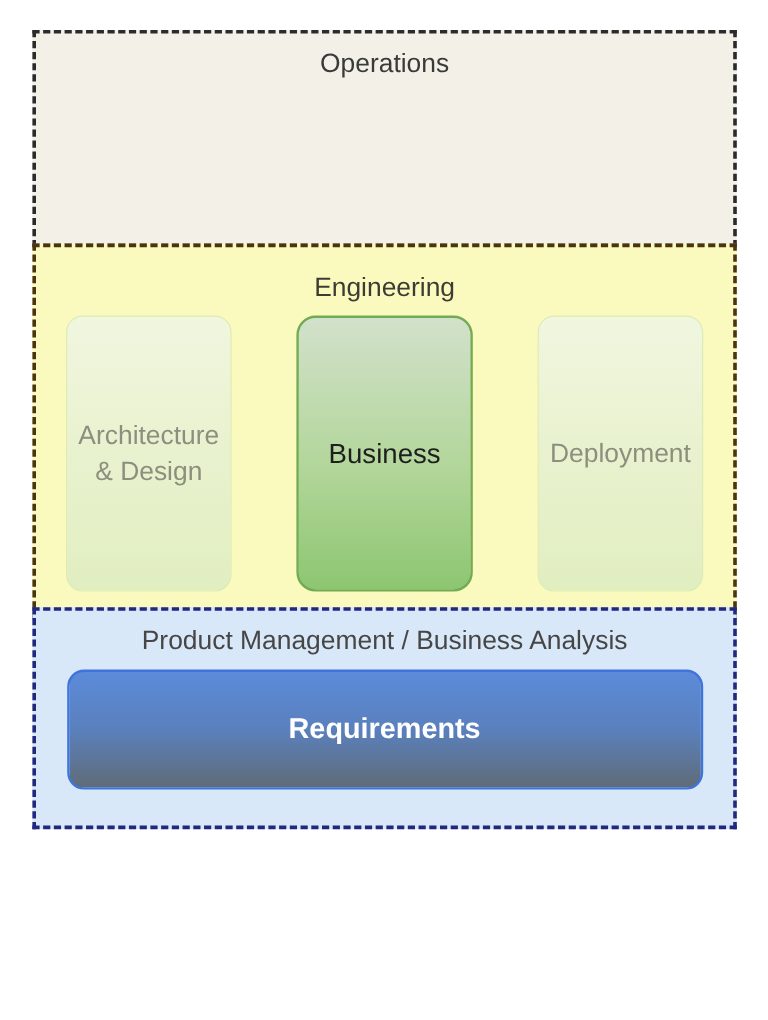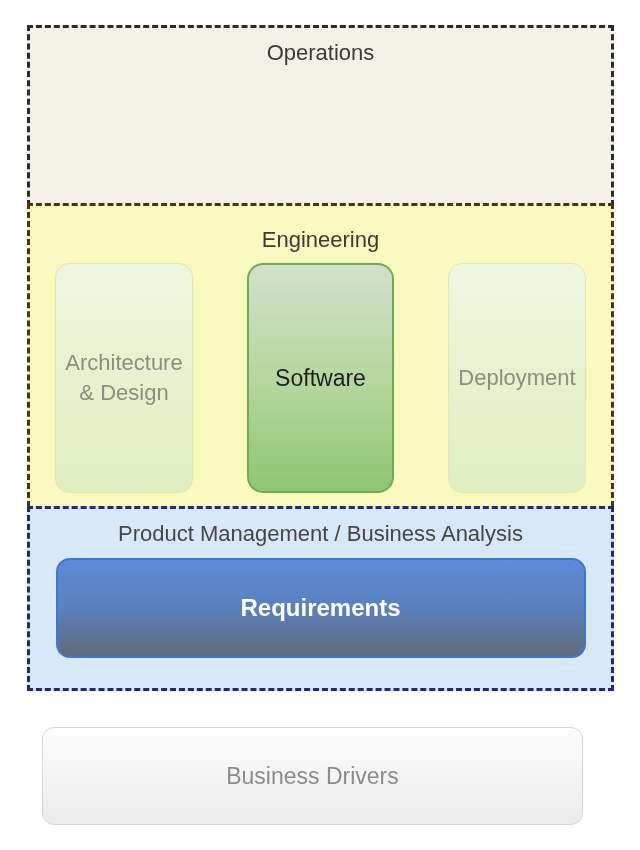--- a/index.html
+++ b/index.html
@@ -132,32 +132,29 @@
     <div class="section-title">Operations</div>
   </div>
 
   <div class="section eng">
     <div class="section-title">Engineering</div>
     <div class="eng-row">
       <div class="node pale-node">
         <span>Architecture &amp; Design</span>
       </div>
       <div class="node codebase-node">
-        <span>Software</span>
+        <span>Business</span>
       </div>
       <div class="node pale-node">
         <span>Deployment</span>
       </div>
     </div>
   </div>
 
   <div class="section pm">
     <div class="section-title">Product Management / Business Analysis</div>
     <div class="node req-node">
       <span>Requirements</span>
     </div>
   </div>
 
-  <div class="node drivers-node">
-    <span>Business Drivers</span>
-  </div>
 
 </div>
 
 </body></html>

